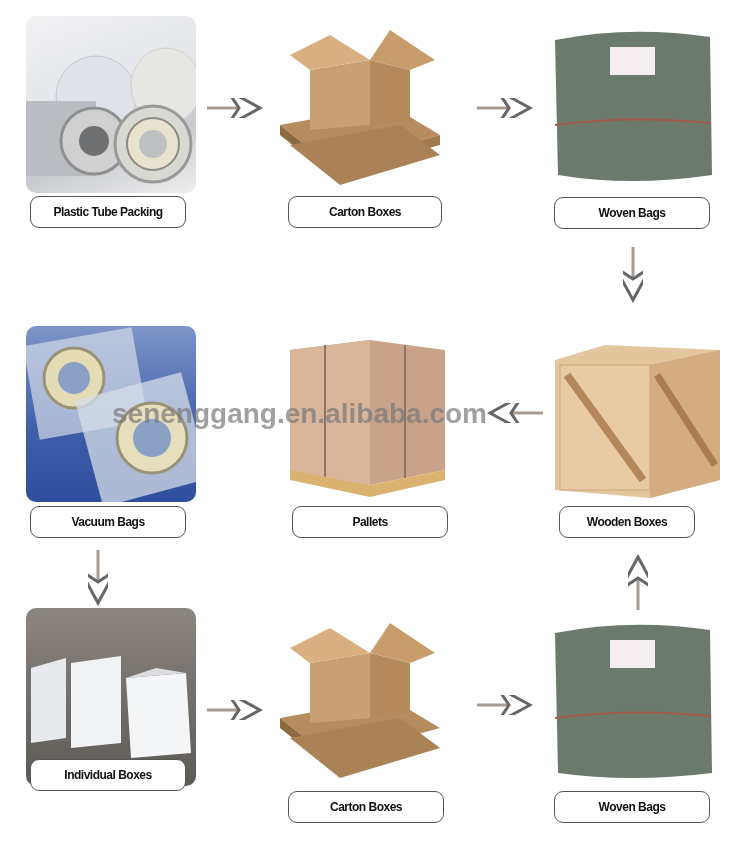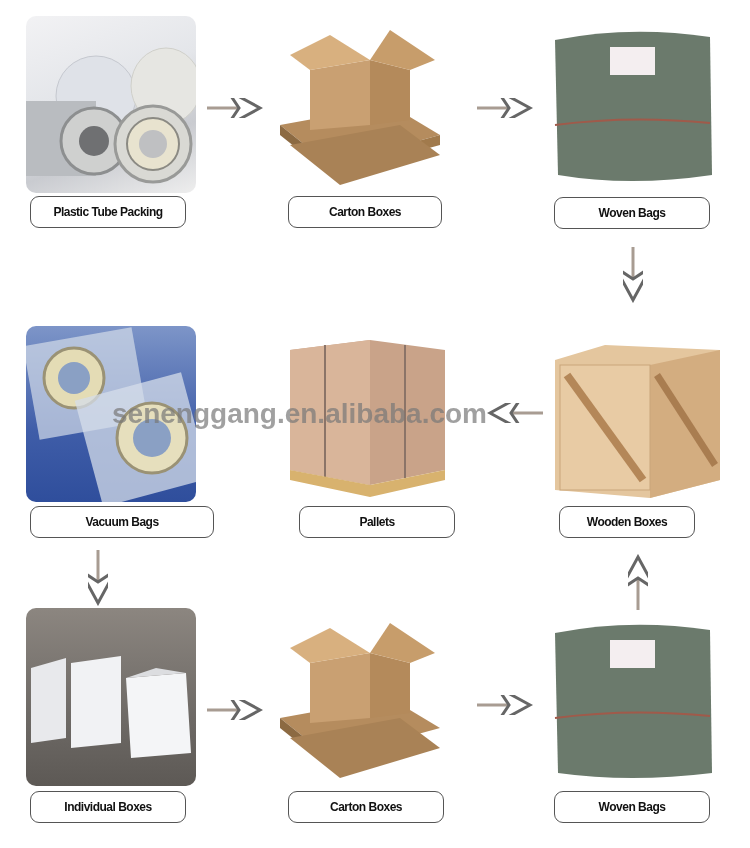--- a/index.html
+++ b/index.html
@@ -70,32 +70,32 @@
 <div class="tile" style="left:26px;top:326px;width:170px;height:176px;background:linear-gradient(180deg,#7d95c8 0%,#3f5da8 60%,#2f4e9c 100%);">
   <svg width="170" height="176">
     <rect x="5" y="10" width="110" height="95" fill="#d3dbe8" opacity="0.7" transform="rotate(-10 60 60)"></rect>
     <circle cx="48" cy="52" r="30" fill="#e4dcb5" stroke="#9a9275" stroke-width="3"></circle>
     <circle cx="48" cy="52" r="16" fill="#8aa0c4"></circle>
     <rect x="60" y="60" width="110" height="110" fill="#d6dde9" opacity="0.75" transform="rotate(-15 110 110)"></rect>
     <circle cx="126" cy="112" r="35" fill="#e6dfbd" stroke="#9a9275" stroke-width="3"></circle>
     <circle cx="126" cy="112" r="19" fill="#8aa0c4"></circle>
   </svg>
 </div>
-<div class="label" style="left:30px;top:506px;width:184px;">Vacuum Bags</div>
+<div class="label" style="left:30px;top:506px;width:156px;">Vacuum Bags</div>
 
 <div class="tile" style="left:285px;top:335px;width:165px;height:165px;">
   <svg width="165" height="165">
     <polygon points="5,15 85,5 160,15 160,135 85,150 5,135" fill="#c9a389"></polygon>
     <polygon points="5,15 85,5 85,150 5,135" fill="#d9b59a"></polygon>
     <line x1="40" y1="10" x2="40" y2="143" stroke="#8b7468" stroke-width="2"></line>
     <line x1="120" y1="10" x2="120" y2="143" stroke="#8b7468" stroke-width="2"></line>
     <polygon points="5,135 85,150 160,135 160,145 85,162 5,145" fill="#d8b26e"></polygon>
   </svg>
 </div>
-<div class="label" style="left:299px;top:506px;width:156px;">Pallets</div>
+<div class="label" style="left:292px;top:506px;width:156px;">Pallets</div>
 
 <div class="tile" style="left:555px;top:340px;width:165px;height:160px;">
   <svg width="165" height="160">
     <polygon points="0,20 50,5 165,10 165,140 95,158 0,150" fill="#e4c69e"></polygon>
     <polygon points="95,25 165,10 165,140 95,158" fill="#d3ad80"></polygon>
     <rect x="5" y="25" width="90" height="125" fill="#e8cba4" stroke="#c9a57a"></rect>
     <line x1="12" y1="35" x2="88" y2="140" stroke="#b48758" stroke-width="8"></line>
     <line x1="102" y1="35" x2="160" y2="125" stroke="#a97d50" stroke-width="7"></line>
   </svg>
 </div>
@@ -112,21 +112,21 @@
   </svg>
 
 <div class="tile" style="left:26px;top:608px;width:170px;height:178px;background:linear-gradient(180deg,#8c8680 0%,#6e6a66 60%,#5d5955 100%);">
   <svg width="170" height="178">
     <polygon points="5,60 40,50 40,130 5,135" fill="#e8e9ec"></polygon>
     <polygon points="45,55 95,48 95,135 45,140" fill="#f1f2f4"></polygon>
     <polygon points="100,70 160,65 165,145 105,150" fill="#f4f5f7"></polygon>
     <polygon points="100,70 130,60 160,65" fill="#dcdde0"></polygon>
   </svg>
 </div>
-<div class="label" style="left:30px;top:791px;width:156px;">Individual Boxes</div>
+<div class="label" style="left:30px;top:759px;width:156px;">Individual Boxes</div>
 
 <div class="tile" style="left:270px;top:618px;width:175px;height:165px;">
   <svg width="175" height="165">
     <polygon points="10,100 120,80 170,110 60,140" fill="#b58c5e"></polygon>
     <polygon points="10,100 60,140 60,150 10,110" fill="#8c6a42"></polygon>
     <polygon points="20,120 130,100 170,130 70,160" fill="#a98256"></polygon>
     <polygon points="40,45 100,35 100,100 40,105" fill="#c9a072"></polygon>
     <polygon points="100,35 140,45 140,95 100,100" fill="#b48a5b"></polygon>
     <polygon points="20,30 60,10 100,35 40,45" fill="#d8b07f"></polygon>
     <polygon points="100,35 120,5 165,35 140,45" fill="#c79d6b"></polygon>

